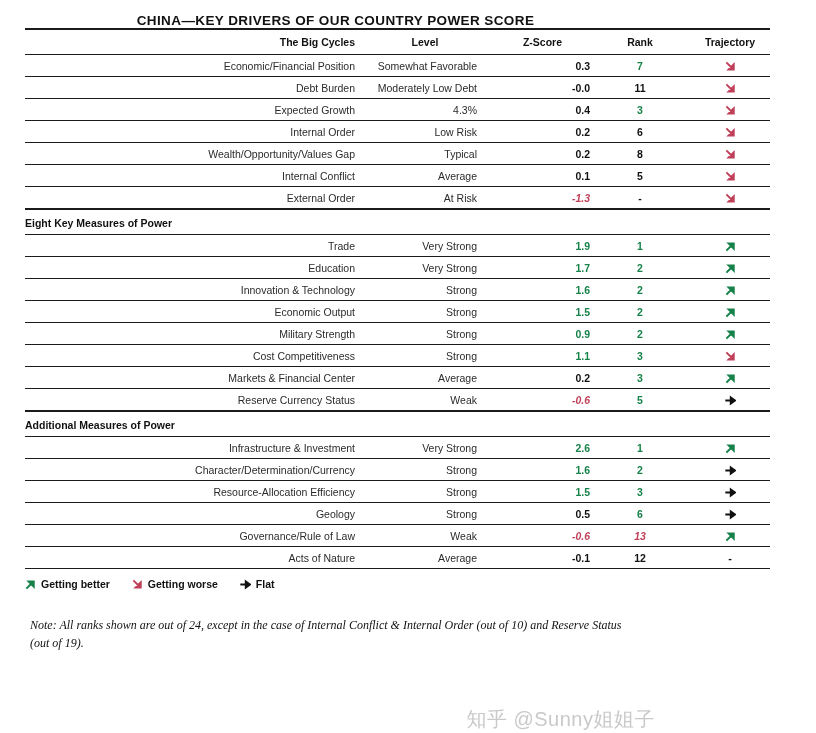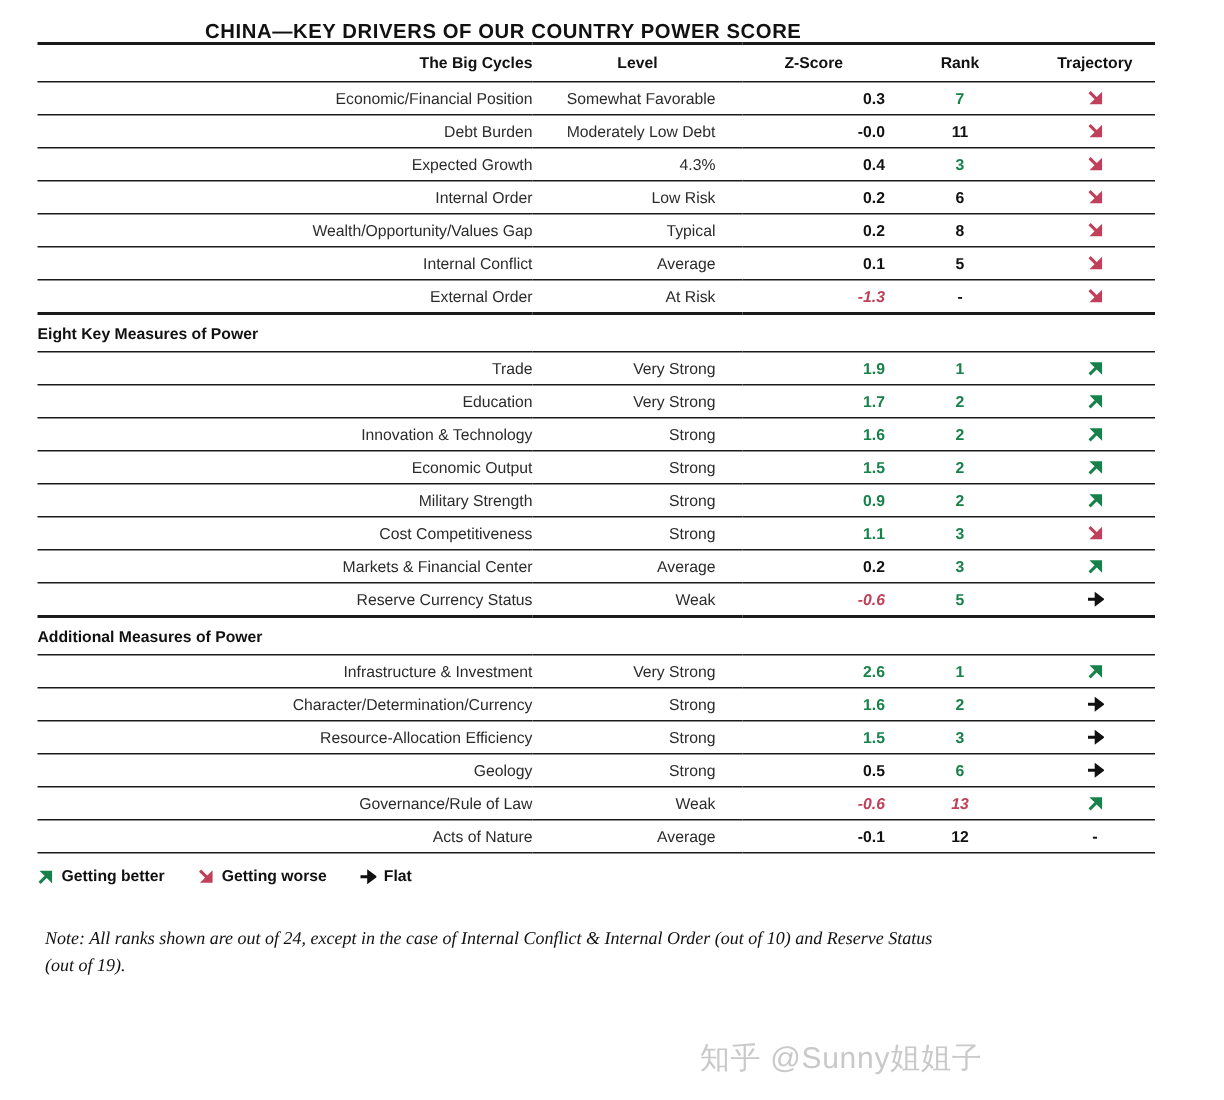--- a/index.html
+++ b/index.html
@@ -171,21 +171,21 @@
     font-style: italic;
     font-size: 12px;
     line-height: 1.5;
     color: #111;
   }
 
   
   .watermark {
     position: absolute;
     right: 16px;
-    bottom: 14px;
+    bottom: 0;
     font-size: 20px;
     color: #c9c9c9;
     font-family: "Liberation Sans", sans-serif;
     letter-spacing: 0.5px;
     pointer-events: none;
     white-space: nowrap;
   }
 </style>
 </head>
 <body>

